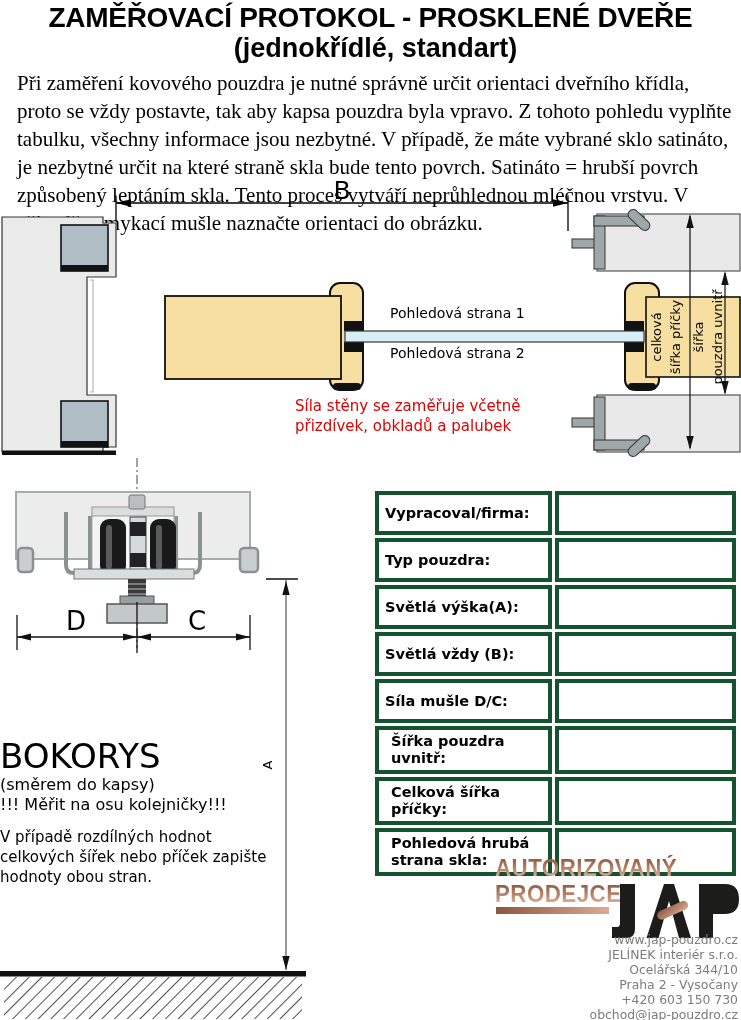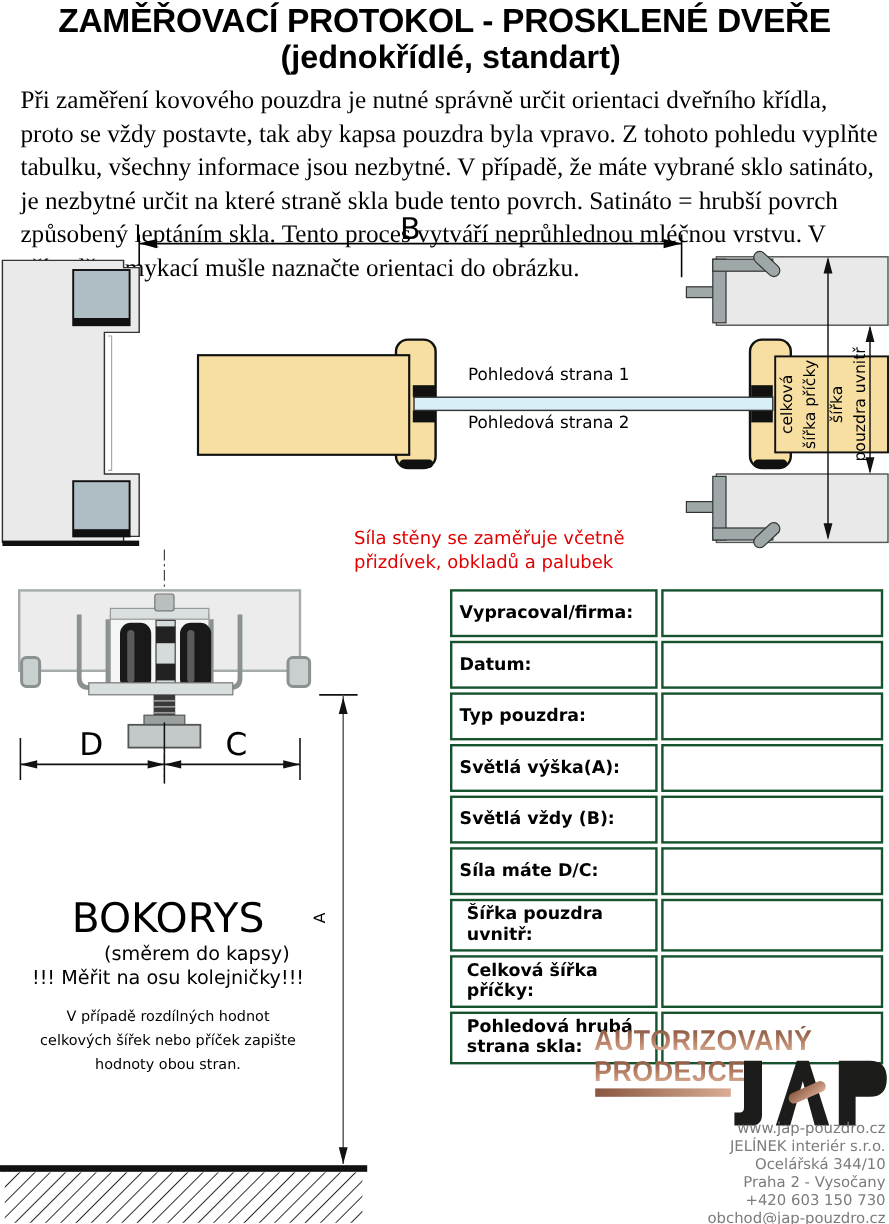--- a/index.html
+++ b/index.html
@@ -10,28 +10,28 @@
          text-align:center;padding-top:2px;letter-spacing:-0.3px;}
   .subtitle{font-family:"Liberation Sans",sans-serif;font-weight:bold;font-size:27px;line-height:31px;
          text-align:center;margin-left:10px;}
   .intro{font-size:21px;line-height:28px;padding:5px 3px 0 17px;font-family:Liberation Serif, serif;}
   .dimletter{font-size:26px;line-height:26px;text-align:center;}
   .glasslabel{font-size:14px;line-height:16px;}
   .rednote{font-size:15px;line-height:20px;color:#E00000;white-space:pre-line;}
   .prewrap{white-space:pre-line;}
   .rot{transform:rotate(-90deg);transform-origin:center center;text-align:center;
        font-size:13px;line-height:19px;}
-  .bok{width:280px;text-align:center;margin-top:10px;}
+  .bok{width:280px;text-align:left;}
   .bok-title{font-size:34px;line-height:38px;}
-  .bok-sub{font-size:16px;line-height:20px;padding-left:48px;}
+  .bok-sub{font-size:16px;line-height:20px;}
   .bok-warn{font-size:16px;line-height:20px;}
-  .bok-note{font-size:12px;line-height:20px;margin-top:12px;white-space:pre-line;}
+  .bok-note{font-size:15px;line-height:20px;margin-top:12px;white-space:pre-line;}
   
   .formtable{border-collapse:separate;border-spacing:3px;width:367px;}
-  .formtable td{border:2px solid #14532d;vertical-align:middle;}
+  .formtable td{border:4px solid #14532d;vertical-align:middle;}
   .formtable td.lbl{width:154px;font-weight:bold;font-size:14.5px;line-height:17px;padding:2px 3px 2px 6px;}
   .formtable td.val{width:auto;}
   .formtable tr.single td{height:32px;}
   .formtable tr.double td{height:36px;padding-left:12px;}
   
   .copper{font-family:"Liberation Sans",sans-serif;font-weight:bold;color:#AD7358;
           background:linear-gradient(180deg,#875540 8%,#bc866a 55%,#e2bca6 95%);
           transform:scaleX(0.93);transform-origin:left center;letter-spacing:0.5px;}
   @supports (-webkit-background-clip:text){
     .copper{-webkit-background-clip:text;background-clip:text;color:transparent;}
@@ -171,21 +171,21 @@
     </g>
     <g>
       <rect x="0" y="971" width="306" height="5.5" fill="#111"></rect>
       <rect x="4" y="977" width="298" height="42" fill="url(#hatch)"></rect>
     </g>
   </svg>
 
   <div class="abs dimletter" style="left:322px;top:178px;width:40px;font-size:25px">B</div>
   <div class="abs glasslabel" style="left:390px;top:305px">Pohledová strana 1</div>
   <div class="abs glasslabel" style="left:390px;top:345px">Pohledová strana 2</div>
-  <div class="abs rednote" style="left:295px;top:438px">Síla stěny se zaměřuje včetně
+  <div class="abs rednote" style="left:295px;top:396px">Síla stěny se zaměřuje včetně
 přizdívek, obkladů a palubek</div>
   <div class="abs rot prewrap" style="left:607px;top:317px;width:120px;height:40px">celková
 šířka příčky</div>
   <div class="abs rot prewrap" style="left:649px;top:317px;width:120px;height:40px">šířka
 pouzdra uvnitř</div>
   <div class="abs dimletter" style="left:56px;top:608px;width:40px">D</div>
   <div class="abs dimletter" style="left:177px;top:608px;width:40px">C</div>
   <div class="abs dimletter rot" style="left:252px;top:751px;width:40px;height:28px">A</div>
 
   <div class="abs bok" style="left:0;top:737px">
@@ -197,37 +197,33 @@
 hodnoty obou stran.</div>
   </div>
 
   <table class="formtable abs" style="left:372px;top:488px">
     <tbody>
         <tr class="single">
           <td class="lbl">Vypracoval/firma:</td>
           <td class="val"></td>
         </tr>
         <tr class="single">
-          <td class="lbl">Datum:</td>
-          <td class="val"></td>
-        </tr>
-        <tr class="single">
           <td class="lbl">Typ pouzdra:</td>
           <td class="val"></td>
         </tr>
         <tr class="single">
           <td class="lbl">Světlá výška(A):</td>
           <td class="val"></td>
         </tr>
         <tr class="single">
           <td class="lbl">Světlá vždy (B):</td>
           <td class="val"></td>
         </tr>
         <tr class="single">
-          <td class="lbl">Síla máte D/C:</td>
+          <td class="lbl">Síla mušle D/C:</td>
           <td class="val"></td>
         </tr>
         <tr class="double">
           <td class="lbl">Šířka pouzdra uvnitř:</td>
           <td class="val"></td>
         </tr>
         <tr class="double">
           <td class="lbl">Celková šířka příčky:</td>
           <td class="val"></td>
         </tr>

